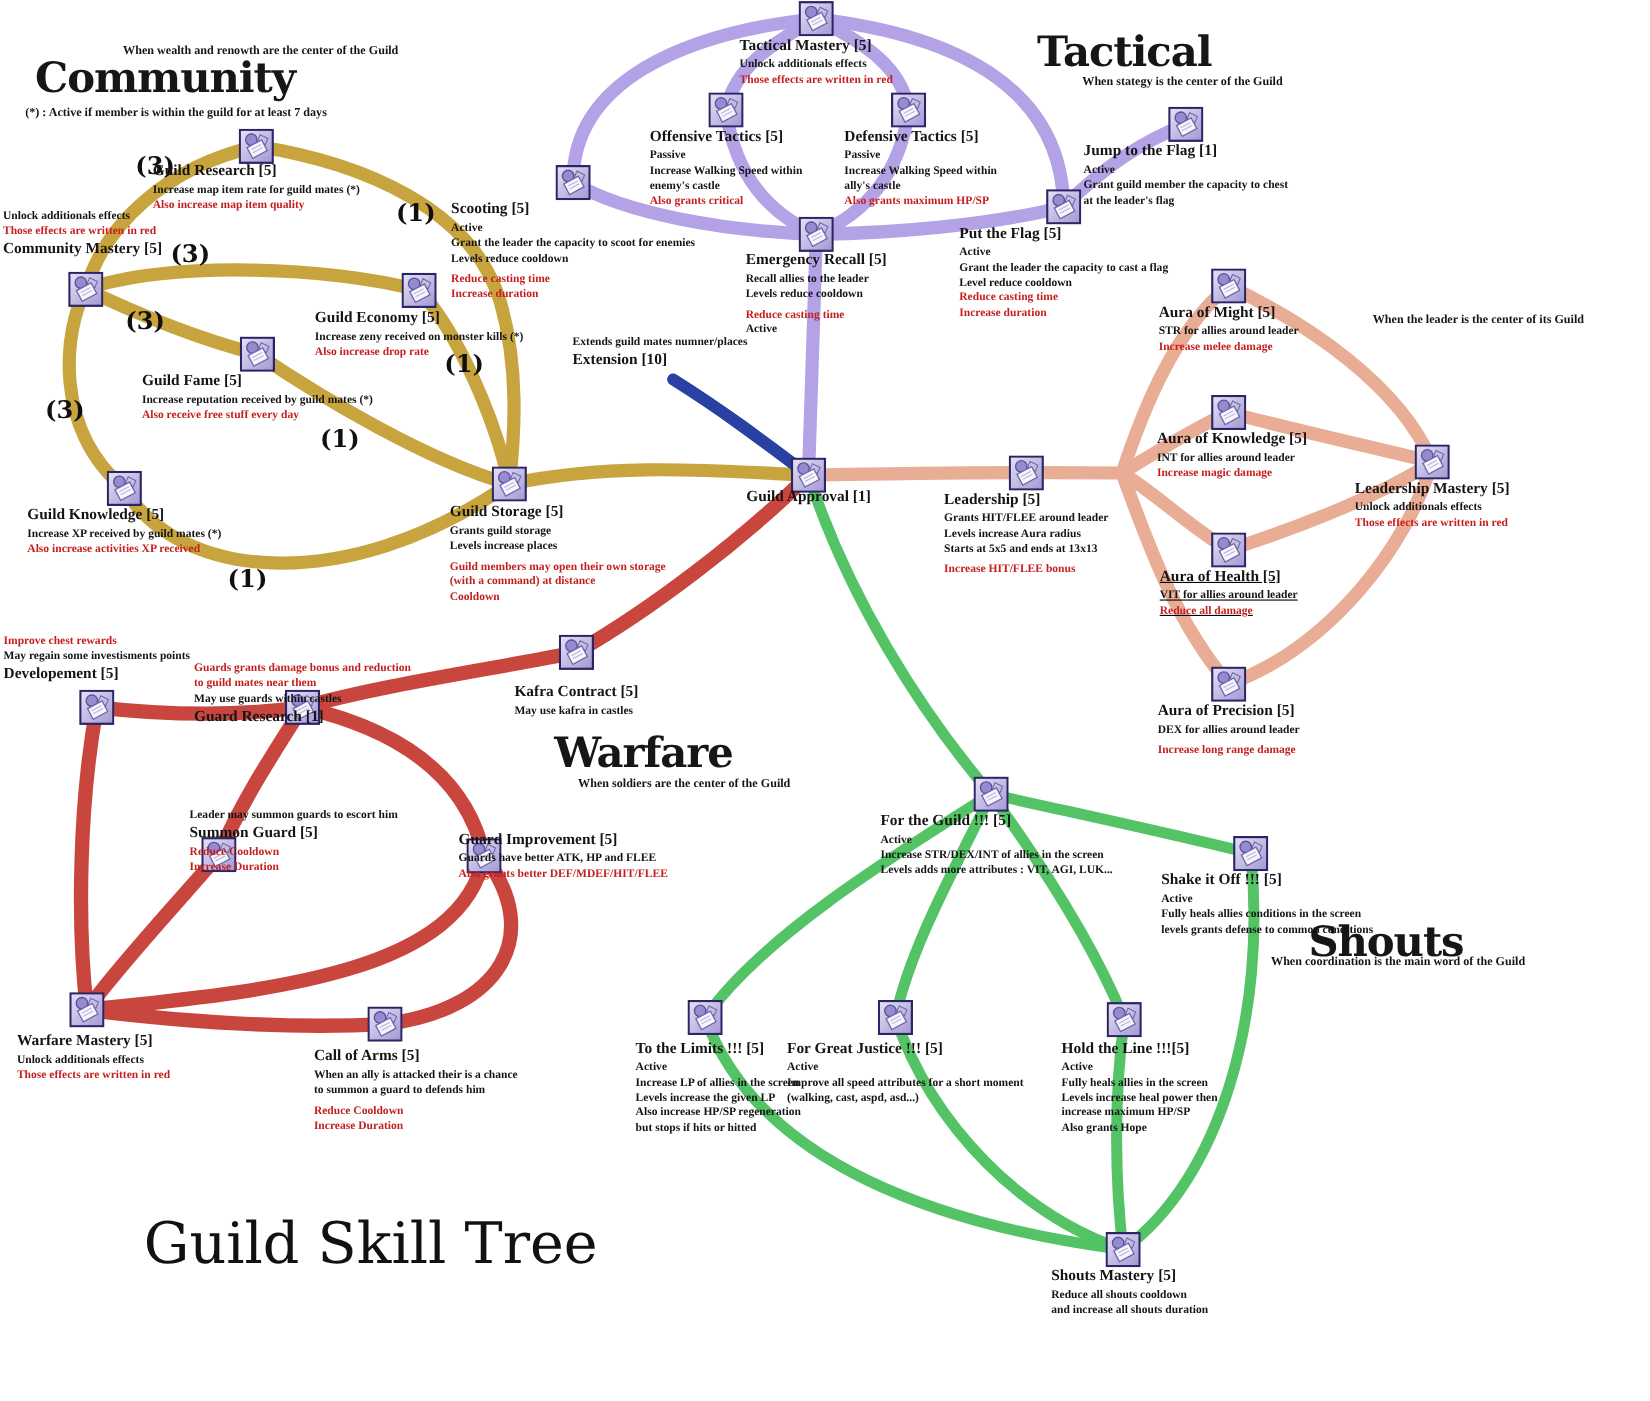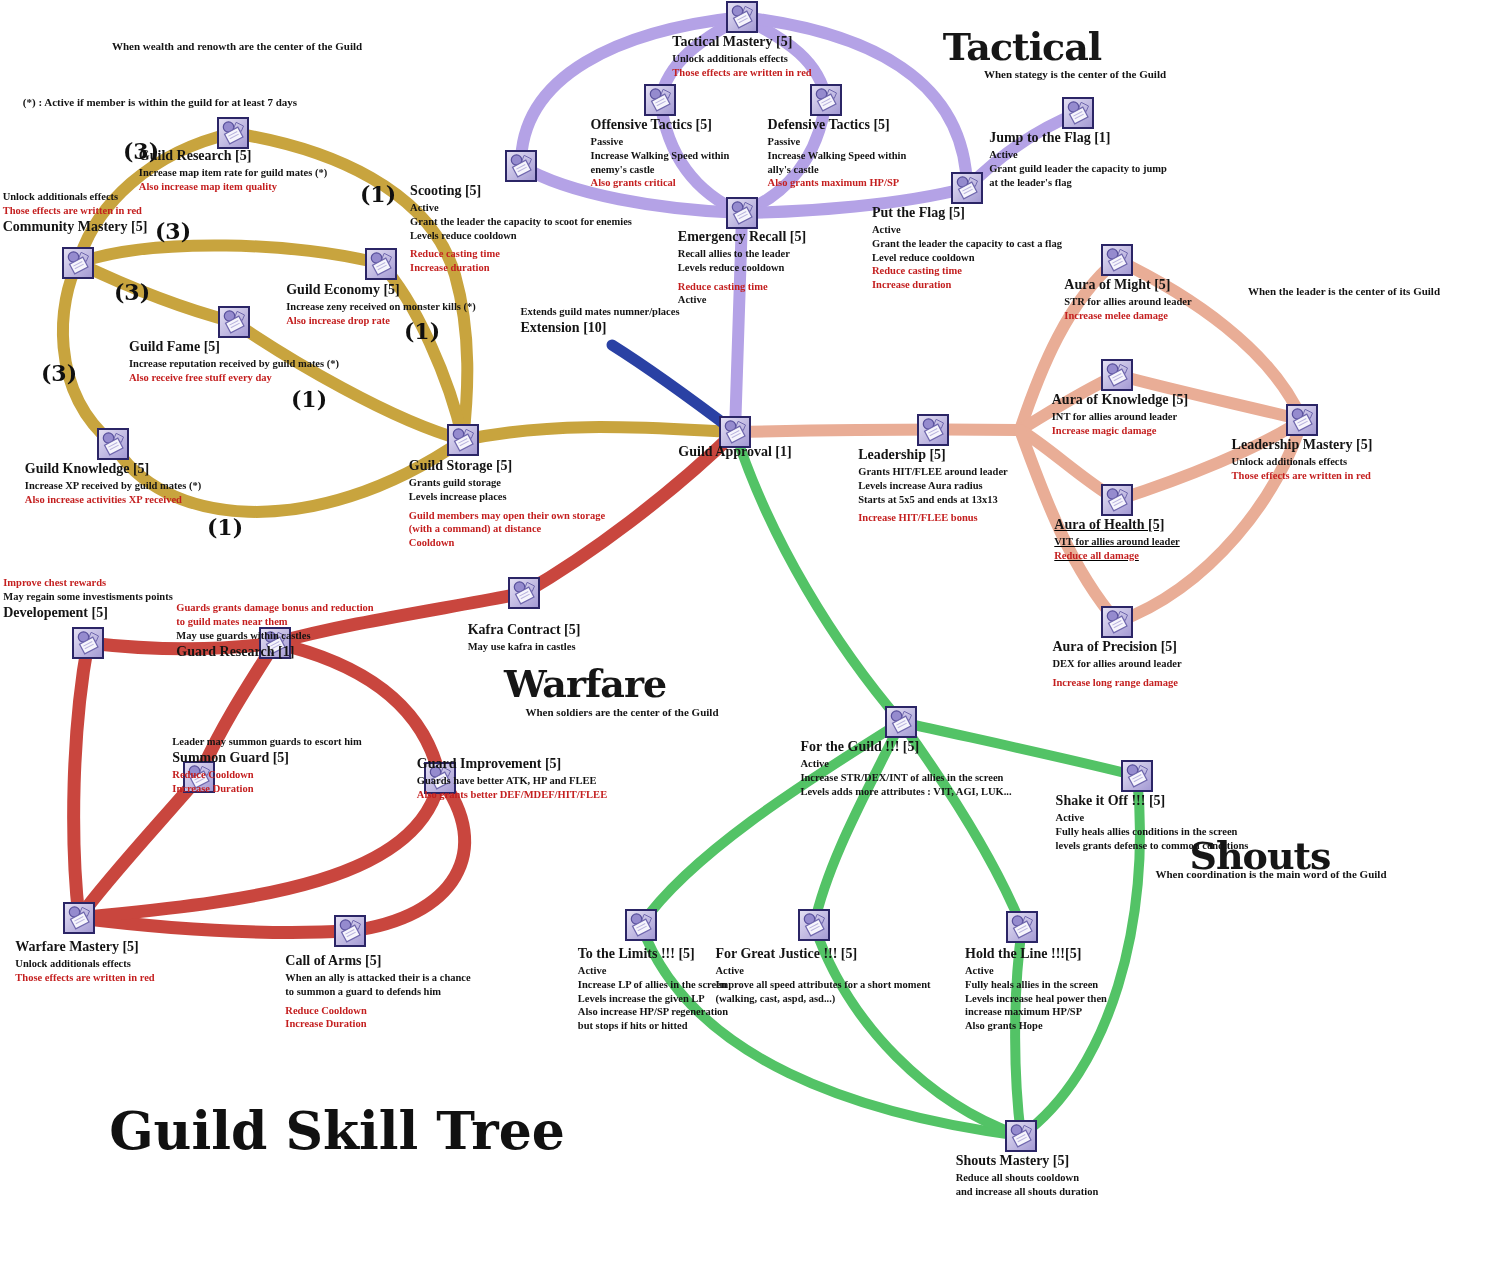--- a/index.html
+++ b/index.html
@@ -20,21 +20,21 @@
   .ln.b{font-size:10.5px;font-weight:bold;color:var(--black);}
   .ln.r{font-size:10.5px;font-weight:bold;color:var(--red);}
   .ln.gap{height:5px;}
   .edge-label{position:absolute;transform:translate(-50%,-50%);font-size:22px;font-weight:bold;
               color:#101010;z-index:3;font-family:"DejaVu Serif",serif;}
   .section-title{position:absolute;transform:translateX(-50%);font-size:38px;font-weight:bold;
                  color:#161616;white-space:nowrap;z-index:2;font-family:"DejaVu Serif",serif;
                  letter-spacing:-1px;line-height:1;}
   .section-sub,.section-note{position:absolute;transform:translateX(-50%);font-size:11px;
                  font-weight:bold;color:var(--black);white-space:nowrap;z-index:2;}
-  #main-title{position:absolute;transform:translateX(-50%);font-size:52px;font-weight:bold;
+  #main-title{position:absolute;transform:translateX(-50%);font-size:52px;font-weight:normal;
               color:#111;white-space:nowrap;z-index:2;font-family:"DejaVu Serif",serif;line-height:1;}
 </style>
 </head>
 <body>
 
 <div id="canvas" style="--red: #c41f1f; --black: #141414;">
 
   <svg id="lines" width="1500" height="1274">
     <defs>
       <linearGradient id="skg" x1="0" y1="0" x2="1" y2="1">
@@ -102,20 +102,21 @@
     <path class="shouts" d="M 901 722 C 800 785, 690 855, 641 925" stroke="#53c366"></path>
     <path class="shouts" d="M 901 722 C 868 790, 828 860, 814 925" stroke="#53c366"></path>
     <path class="shouts" d="M 901 722 C 950 790, 995 860, 1022 927" stroke="#53c366"></path>
     <path class="shouts" d="M 641 925 C 690 1060, 860 1115, 1021 1136" stroke="#53c366"></path>
     <path class="shouts" d="M 814 925 C 848 1025, 930 1105, 1021 1136" stroke="#53c366"></path>
     <path class="shouts" d="M 1022 927 C 1012 1000, 1014 1080, 1021 1136" stroke="#53c366"></path>
     <path class="shouts" d="M 1137 776 C 1152 920, 1110 1072, 1021 1136" stroke="#53c366"></path>
   </svg>
 
   <div class="section-sub" style="left:237px;top:40px">When wealth and renowth are the center of the Guild</div>
+  <div class="section-title" style="left:150px;top:52px">Community</div>
   <div class="section-note" style="left:160px;top:96px">(*) : Active if member is within the guild for at least 7 days</div>
 
   <div class="section-title" style="left:1022px;top:28px">Tactical</div>
   <div class="section-sub" style="left:1075px;top:68px">When stategy is the center of the Guild</div>
 
   <div class="section-sub" style="left:1344px;top:285px">When the leader is the center of its Guild</div>
 
   <div class="section-title" style="left:585px;top:665px">Warfare</div>
   <div class="section-sub" style="left:622px;top:706px">When soldiers are the center of the Guild</div>
 
@@ -237,38 +238,38 @@
         <div class="ln gap"></div>
         <div class="ln r">Reduce casting time</div>
         <div class="ln b">Active</div>
       </div>
       <div class="skill-icon" style="left: 1062px; top: 97px;"><svg width="32" height="32">
           <use href="#sk"></use>
         </svg></div>
       <div class="node-label" style="left: 1078px; top: 129px;">
         <div class="ln t">Jump to the Flag [1]</div>
         <div class="ln b">Active</div>
-        <div class="ln b">Grant guild leader the capacity to jump</div>
+        <div class="ln b">Grant guild member the capacity to chest</div>
         <div class="ln b">at the leader's flag</div>
       </div>
       <div class="skill-icon" style="left: 951px; top: 172px;"><svg width="32" height="32">
           <use href="#sk"></use>
         </svg></div>
       <div class="node-label" style="left: 967px; top: 204px;">
         <div class="ln t">Put the Flag [5]</div>
         <div class="ln b">Active</div>
         <div class="ln b">Grant the leader the capacity to cast a flag</div>
         <div class="ln b">Level reduce cooldown</div>
         <div class="ln r">Reduce casting time</div>
         <div class="ln r">Increase duration</div>
       </div>
       <div class="skill-icon" style="left: 1101px; top: 244px;"><svg width="32" height="32">
           <use href="#sk"></use>
         </svg></div>
-      <div class="node-label" style="left: 1117px; top: 276px; margin-left: 11px;">
+      <div class="node-label" style="left: 1117px; top: 276px;">
         <div class="ln t">Aura of Might [5]</div>
         <div class="ln b">STR for allies around leader</div>
         <div class="ln r">Increase melee damage</div>
       </div>
       <div class="skill-icon" style="left: 1101px; top: 359px;"><svg width="32" height="32">
           <use href="#sk"></use>
         </svg></div>
       <div class="node-label" style="left: 1120px; top: 391px;">
         <div class="ln t">Aura of Knowledge [5]</div>
         <div class="ln b">INT for allies around leader</div>

